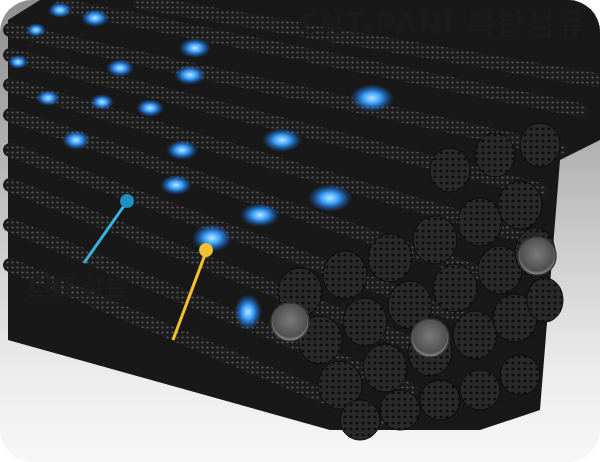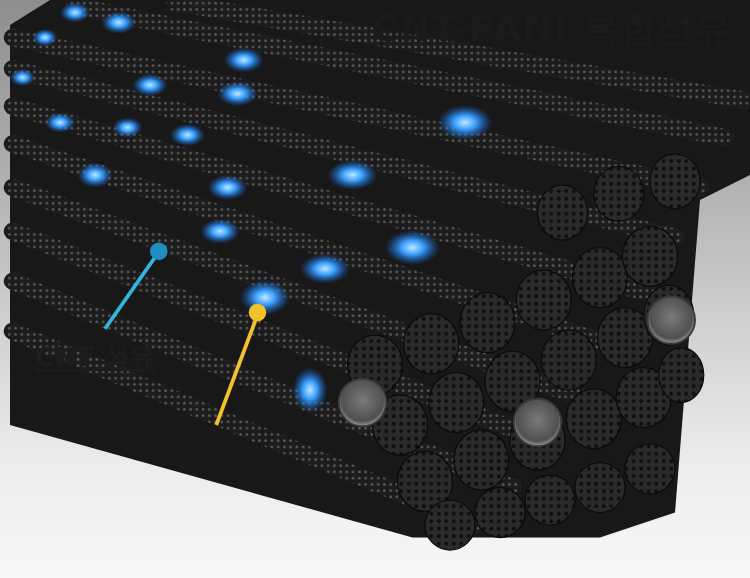--- a/index.html
+++ b/index.html
@@ -1,19 +1,19 @@
 <!DOCTYPE html>
 <html><head>
 <meta charset="utf-8">
 <style>
   html, body { margin:0; padding:0; }
   body { width:600px; height:462px; overflow:hidden; position:relative;
     font-family: "DejaVu Sans", sans-serif; }
   .stage { position:absolute; left:0; top:0; width:600px; height:462px;
-    background: linear-gradient(180deg, #8e8e8e 0%, #a9a9a9 25%, #cfcfcf 55%, #ececec 80%, #f7f7f7 100%); overflow:hidden; }
+    background: linear-gradient(180deg, #8e8e8e 0%, #a9a9a9 25%, #cfcfcf 55%, #ececec 80%, #f7f7f7 100%); overflow:hidden;border-radius:32px; }
   svg.art { position:absolute; left:0; top:0; }
   .title { position:absolute; right:14px; top:4px; font-size:29px; font-weight:bold;
     color:#1b1b1b; letter-spacing:1px; white-space:nowrap; }
   .label { position:absolute; font-size:21px; font-weight:bold; color:#1d1d1d; white-space:nowrap;text-decoration:underline; }
   .lbl-cnt { left:28px; top:272px; }
   .lbl-cell { left:116px; top:350px; }
 </style>
 </head>
 <body>
 

